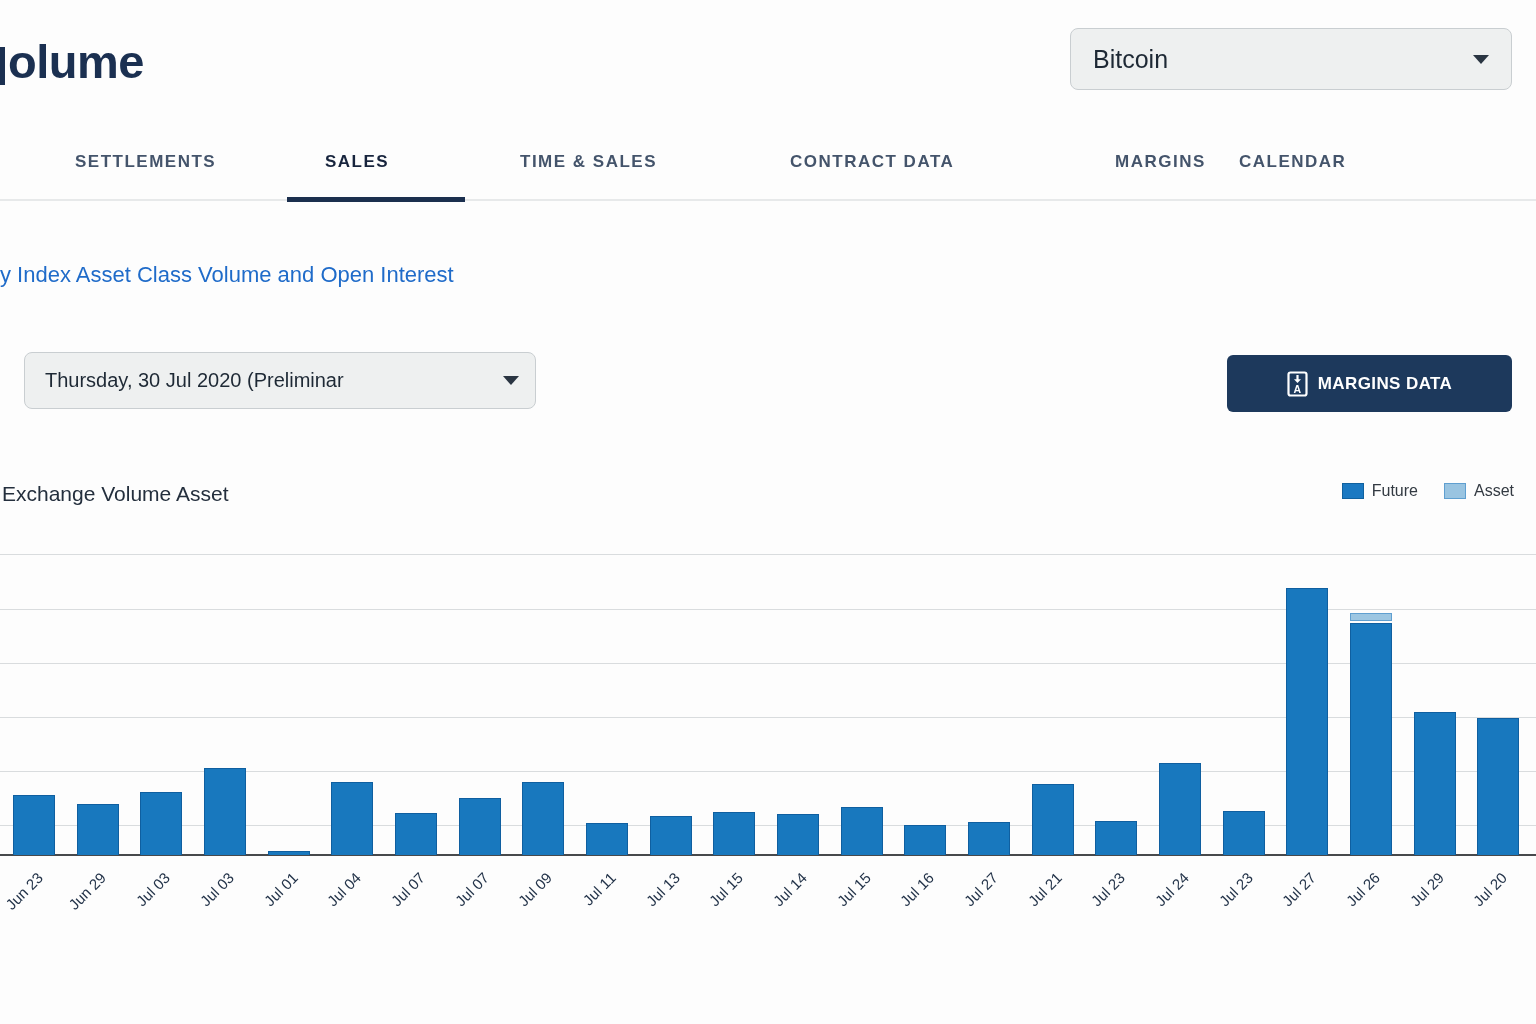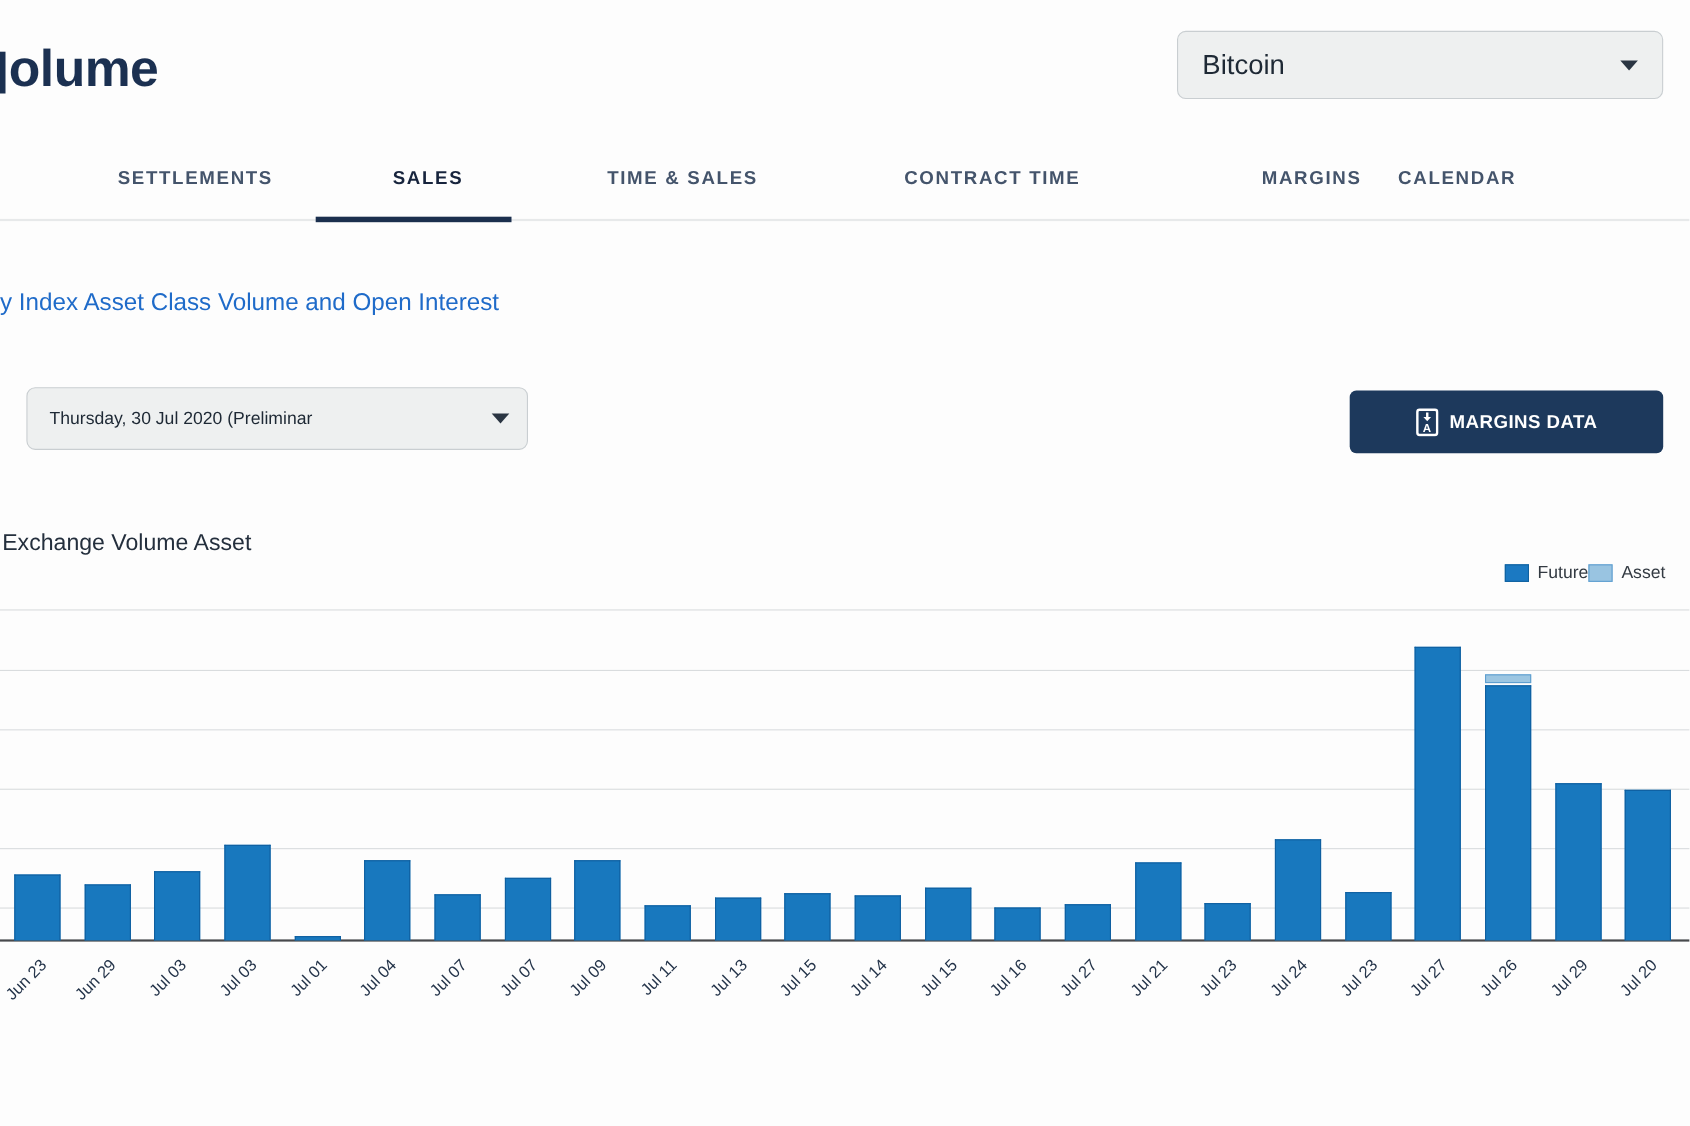--- a/index.html
+++ b/index.html
@@ -11,38 +11,38 @@
   
   .page-title{left:8px;top:34px;font-size:47px;font-weight:700;color:#1b3051;letter-spacing:-0.5px;}
   .title-fragment{left:0;top:47px;width:5px;height:38px;background:#1b3051;}
   
   .select{
     background:#eef0f0;border:1px solid #c9ced1;border-radius:8px;
     display:flex;align-items:center;justify-content:space-between;
     color:#1e2935;box-sizing:border-box;cursor:pointer;
   }
   .product-select{left:1070px;top:28px;width:442px;height:62px;font-size:25px;padding:0 22px;}
-  .date-select{left:24px;top:352px;width:456px;height:57px;font-size:16px;padding:0 16px 0 20px;}
+  .date-select{left:24px;top:352px;width:512px;height:57px;font-size:20px;padding:0 16px 0 20px;}
   .caret{width:0;height:0;border-left:8px solid transparent;border-right:8px solid transparent;border-top:9px solid #2a3542;}
   
-  .tab{top:152px;font-size:17px;font-weight:600;letter-spacing:1.5px;color:#44546b;cursor:pointer;white-space:nowrap;margin-left:32px;}
+  .tab{top:152px;font-size:17px;font-weight:600;letter-spacing:1.5px;color:#44546b;cursor:pointer;white-space:nowrap;}
   .tab.active{color:#17243d;font-weight:700;}
   .tabs-underline{left:0;top:199px;width:1536px;height:2px;background:#e7e9ea;}
   .active-indicator{left:287px;top:197px;width:178px;height:5px;background:#1b2f4e;}
   
   .asset-link{left:0;top:262px;font-size:22px;color:#1f6bc9;cursor:pointer;}
   
   .download-btn{
     left:1227px;top:355px;width:285px;height:57px;background:#1d395c;border-radius:6px;
     display:flex;align-items:center;justify-content:center;gap:10px;color:#ffffff;
     font-size:17px;font-weight:700;letter-spacing:0.4px;cursor:pointer;
   }
   
   .chart-heading{left:2px;top:482px;font-size:21px;color:#242f3d;}
-  .legend{top:512px;right:22px;display:flex;align-items:center;}
+  .legend{top:482px;right:22px;display:flex;gap:26px;align-items:center;}
   .legend-item{display:flex;align-items:center;gap:8px;font-size:16px;color:#333a42;cursor:pointer;}
   .swatch{width:22px;height:16px;box-sizing:border-box;}
   .swatch-future{background:#1b79c2;border:1px solid #10619f;}
   .swatch-option{background:#99c4e1;border:1px solid #5f9fd0;}
   
   .plot{left:0;top:545px;width:1536px;height:310px;}
   .gridline{position:absolute;left:0;width:1536px;height:1px;background:#d9dcde;}
   .baseline{left:0;top:854px;width:1536px;height:2px;background:#47494c;}
   .bars-row{position:absolute;left:2px;bottom:0;width:1528px;height:310px;display:flex;z-index:1;}
   .cell{flex:1;position:relative;display:flex;align-items:flex-end;justify-content:center;}
@@ -63,21 +63,21 @@
 <div class="abs page-title">olume</div>
 
 <div class="abs select product-select">
   <span>Bitcoin</span>
   <span class="caret"></span>
 </div>
 
 <div class="abs tab" style="left:75px">SETTLEMENTS</div>
 <div class="abs tab active" style="left:325px">SALES</div>
 <div class="abs tab" style="left:520px">TIME &amp; SALES</div>
-<div class="abs tab" style="left:790px">CONTRACT TIME</div>
+<div class="abs tab" style="left:790px">CONTRACT DATA</div>
 <div class="abs tab" style="left:1115px">MARGINS</div>
 <div class="abs tab" style="left:1239px">CALENDAR</div>
 <div class="abs tabs-underline"></div>
 <div class="abs active-indicator"></div>
 
 <div class="abs asset-link">y Index Asset Class Volume and Open Interest</div>
 
 <div class="abs select date-select">
   <span>Thursday, 30 Jul 2020 (Preliminar</span>
   <span class="caret"></span>

